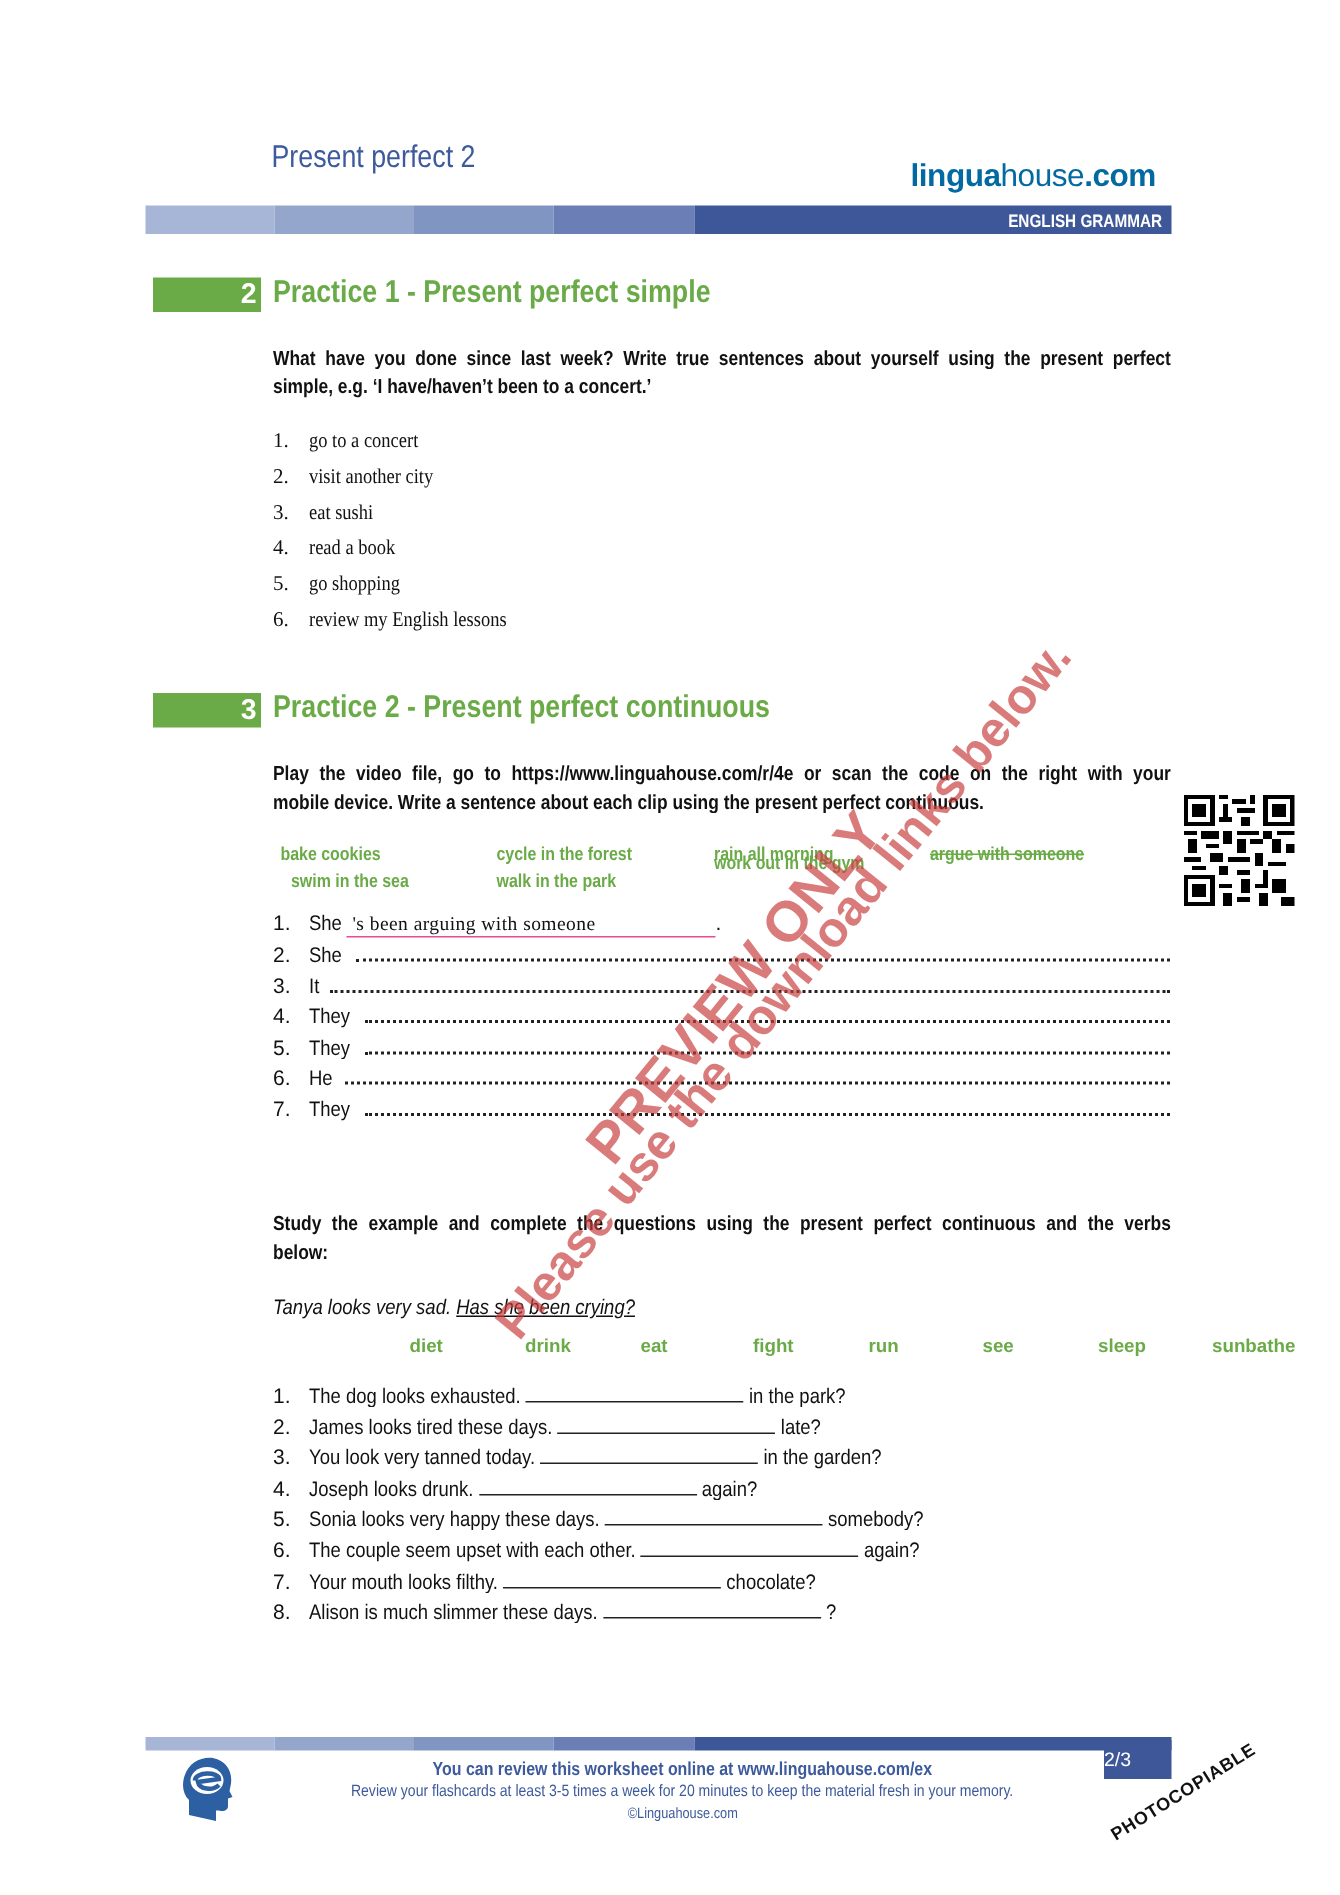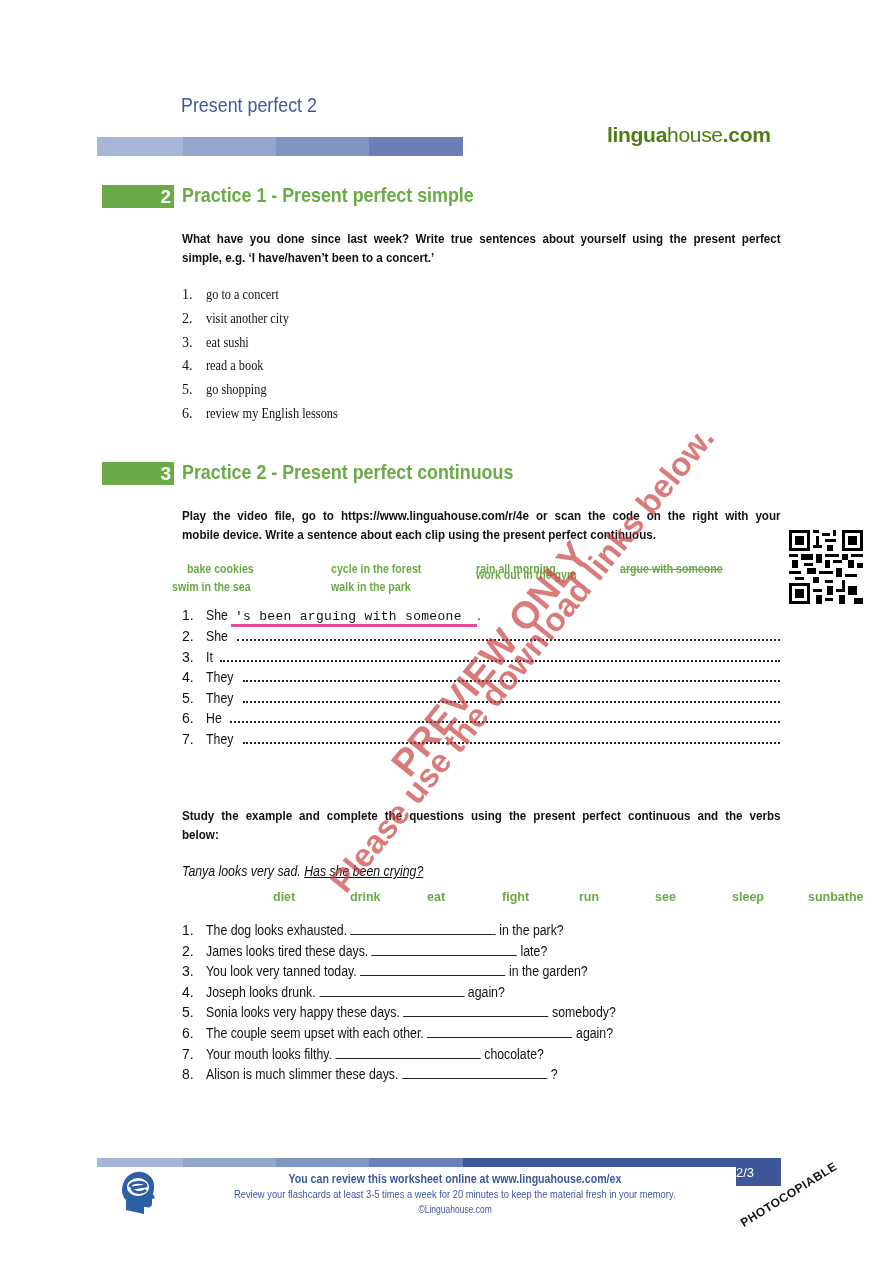--- a/index.html
+++ b/index.html
@@ -2,21 +2,21 @@
 <html><head>
 <meta charset="utf-8">
 <style>
   html, body { margin:0; padding:0; background:#fff; }
   body { width:893px; height:1263px; position:relative; overflow:hidden;
          font-family:"Liberation Sans", sans-serif; color:#111; }
   .abs { position:absolute; }
 
   
   .title { left:181px; top:93px; font-size:21px; color:#3d5a9c; transform:scaleX(0.85); transform-origin:0 0; white-space:nowrap; }
-  .logo { left:607px; top:106px; font-size:21px; color:#4d7c0f; white-space:nowrap; letter-spacing:-0.3px;margin-top:17px; }
+  .logo { left:607px; top:106px; font-size:21px; color:#0369a1; white-space:nowrap; letter-spacing:-0.3px; }
   .logo b { font-weight:bold; }
   .bar { top:137px; height:19px; left:97px; width:684px; display:flex; }
   .bar div { height:100%; }
   .bar .s1 { width:86px; background:#a7b5d6; }
   .bar .s2 { width:93px; background:#95a6cd; }
   .bar .s3 { width:93px; background:#8195c2; }
   .bar .s4 { width:94px; background:#6b7fb6; }
   .bar .s5 { flex:1; background:#3e5799; color:#fff; font-weight:bold; font-size:12px; text-align:right; padding-right:6px; line-height:21px; }
   .bar .s5 span { display:inline-block; transform:scaleX(0.85); transform-origin:100% 50%; }
 
@@ -33,21 +33,21 @@
   .list .txt { display:inline-block; transform:scaleX(0.88); transform-origin:0 50%; }
 
   .words { font-size:12.5px; font-weight:bold; color:#6aaa47; white-space:nowrap; }
   .words span { display:inline-block; transform:scaleX(0.85); transform-origin:0 0; }
   .strike { text-decoration:line-through; }
 
   .wrow { left:182px; width:598px; font-size:14px; height:20.5px; white-space:nowrap; display:flex; align-items:baseline; }
   .wrow .num { width:24px; display:inline-block; }
   .wrow .subj { transform:scaleX(0.88); transform-origin:0 50%; display:inline-block; }
   .wrow .dots { flex:1; border-bottom:2px dotted #222; margin-left:6px; height:10px; }
-  .hand { font-family:Liberation Mono, monospace; font-size:13px; letter-spacing:0.3px; border-bottom:3px solid #ec4899; display:inline-block; width:242px; padding-left:4px; }
+  .hand { font-family:Liberation Serif, serif; font-size:13px; letter-spacing:0.3px; border-bottom:1px solid #ec4899; display:inline-block; width:242px; padding-left:4px; }
 
   .example { left:182px; font-size:14px; font-style:italic; white-space:nowrap; transform:scaleX(0.88); transform-origin:0 0; }
   .example u { text-decoration:underline; }
 
   .verbs { top:890px; font-size:12.5px; font-weight:bold; color:#6aaa47; }
 
   .q { left:182px; font-size:14px; height:20.6px; white-space:nowrap; }
   .q .num { display:inline-block; width:24px; }
   .q .inner { display:inline-block; transform:scaleX(0.88); transform-origin:0 50%; }
   .blank { display:inline-block; border-bottom:1px solid #222; height:12px; vertical-align:baseline; margin:0 4px; }
@@ -73,20 +73,21 @@
 
 <div class="abs title">Present perfect 2</div>
 <div class="abs logo">
   <b>lingua</b><span>house</span><b>.com</b>
 </div>
 <div class="abs bar">
   <div class="s1"></div>
     <div class="s2"></div>
     <div class="s3"></div>
     <div class="s4"></div>
+  <div class="s5"><span>ENGLISH GRAMMAR</span></div>
 </div>
 
 <div class="abs sec-num" style="top:185px">2</div>
 <div class="abs sec-title" style="top:183px">Practice 1 - Present perfect simple</div>
 <div class="abs instr" style="top:229px">
   <span style="text-align:justify;text-align-last:justify;">What have you done since last week? Write true sentences about yourself using the present perfect</span>
   <span>simple, e.g. ‘I have/haven’t been to a concert.’</span>
 </div>
 <div class="abs list" style="top:287px">
   <div class="row"><span class="num">1.</span><span class="txt">go to a concert</span></div>
@@ -152,21 +153,21 @@
       <rect x="12" y="23" width="3" height="1"></rect>
       <rect x="17" y="22" width="2" height="3"></rect>
       <rect x="22" y="23" width="3" height="2"></rect>
   </g>
 </svg>
 
 <div class="abs words" style="left:187px;top:562px"><span>bake cookies</span></div>
 <div class="abs words" style="left:331px;top:562px"><span>cycle in the forest</span></div>
 <div class="abs words" style="left:476px;top:562px"><span>rain all morning</span></div>
 <div class="abs words" style="left:620px;top:562px"><span class="strike">argue with someone</span></div>
-<div class="abs words" style="left:172px;top:580px"><span>swim in the sea</span></div>
+<div class="abs words" style="left:194px;top:580px"><span>swim in the sea</span></div>
 <div class="abs words" style="left:331px;top:580px"><span>walk in the park</span></div>
 <div class="abs words" style="left:476px;top:568px"><span>work out in the gym</span></div>
 
 <div class="abs wrow" style="top:607px">
   <span class="num">1.</span>
   <span class="subj">She</span>
   <span class="hand">'s been arguing with someone</span>
   <span>.</span>
 </div>
 <div class="abs wrow" style="top:628px">

